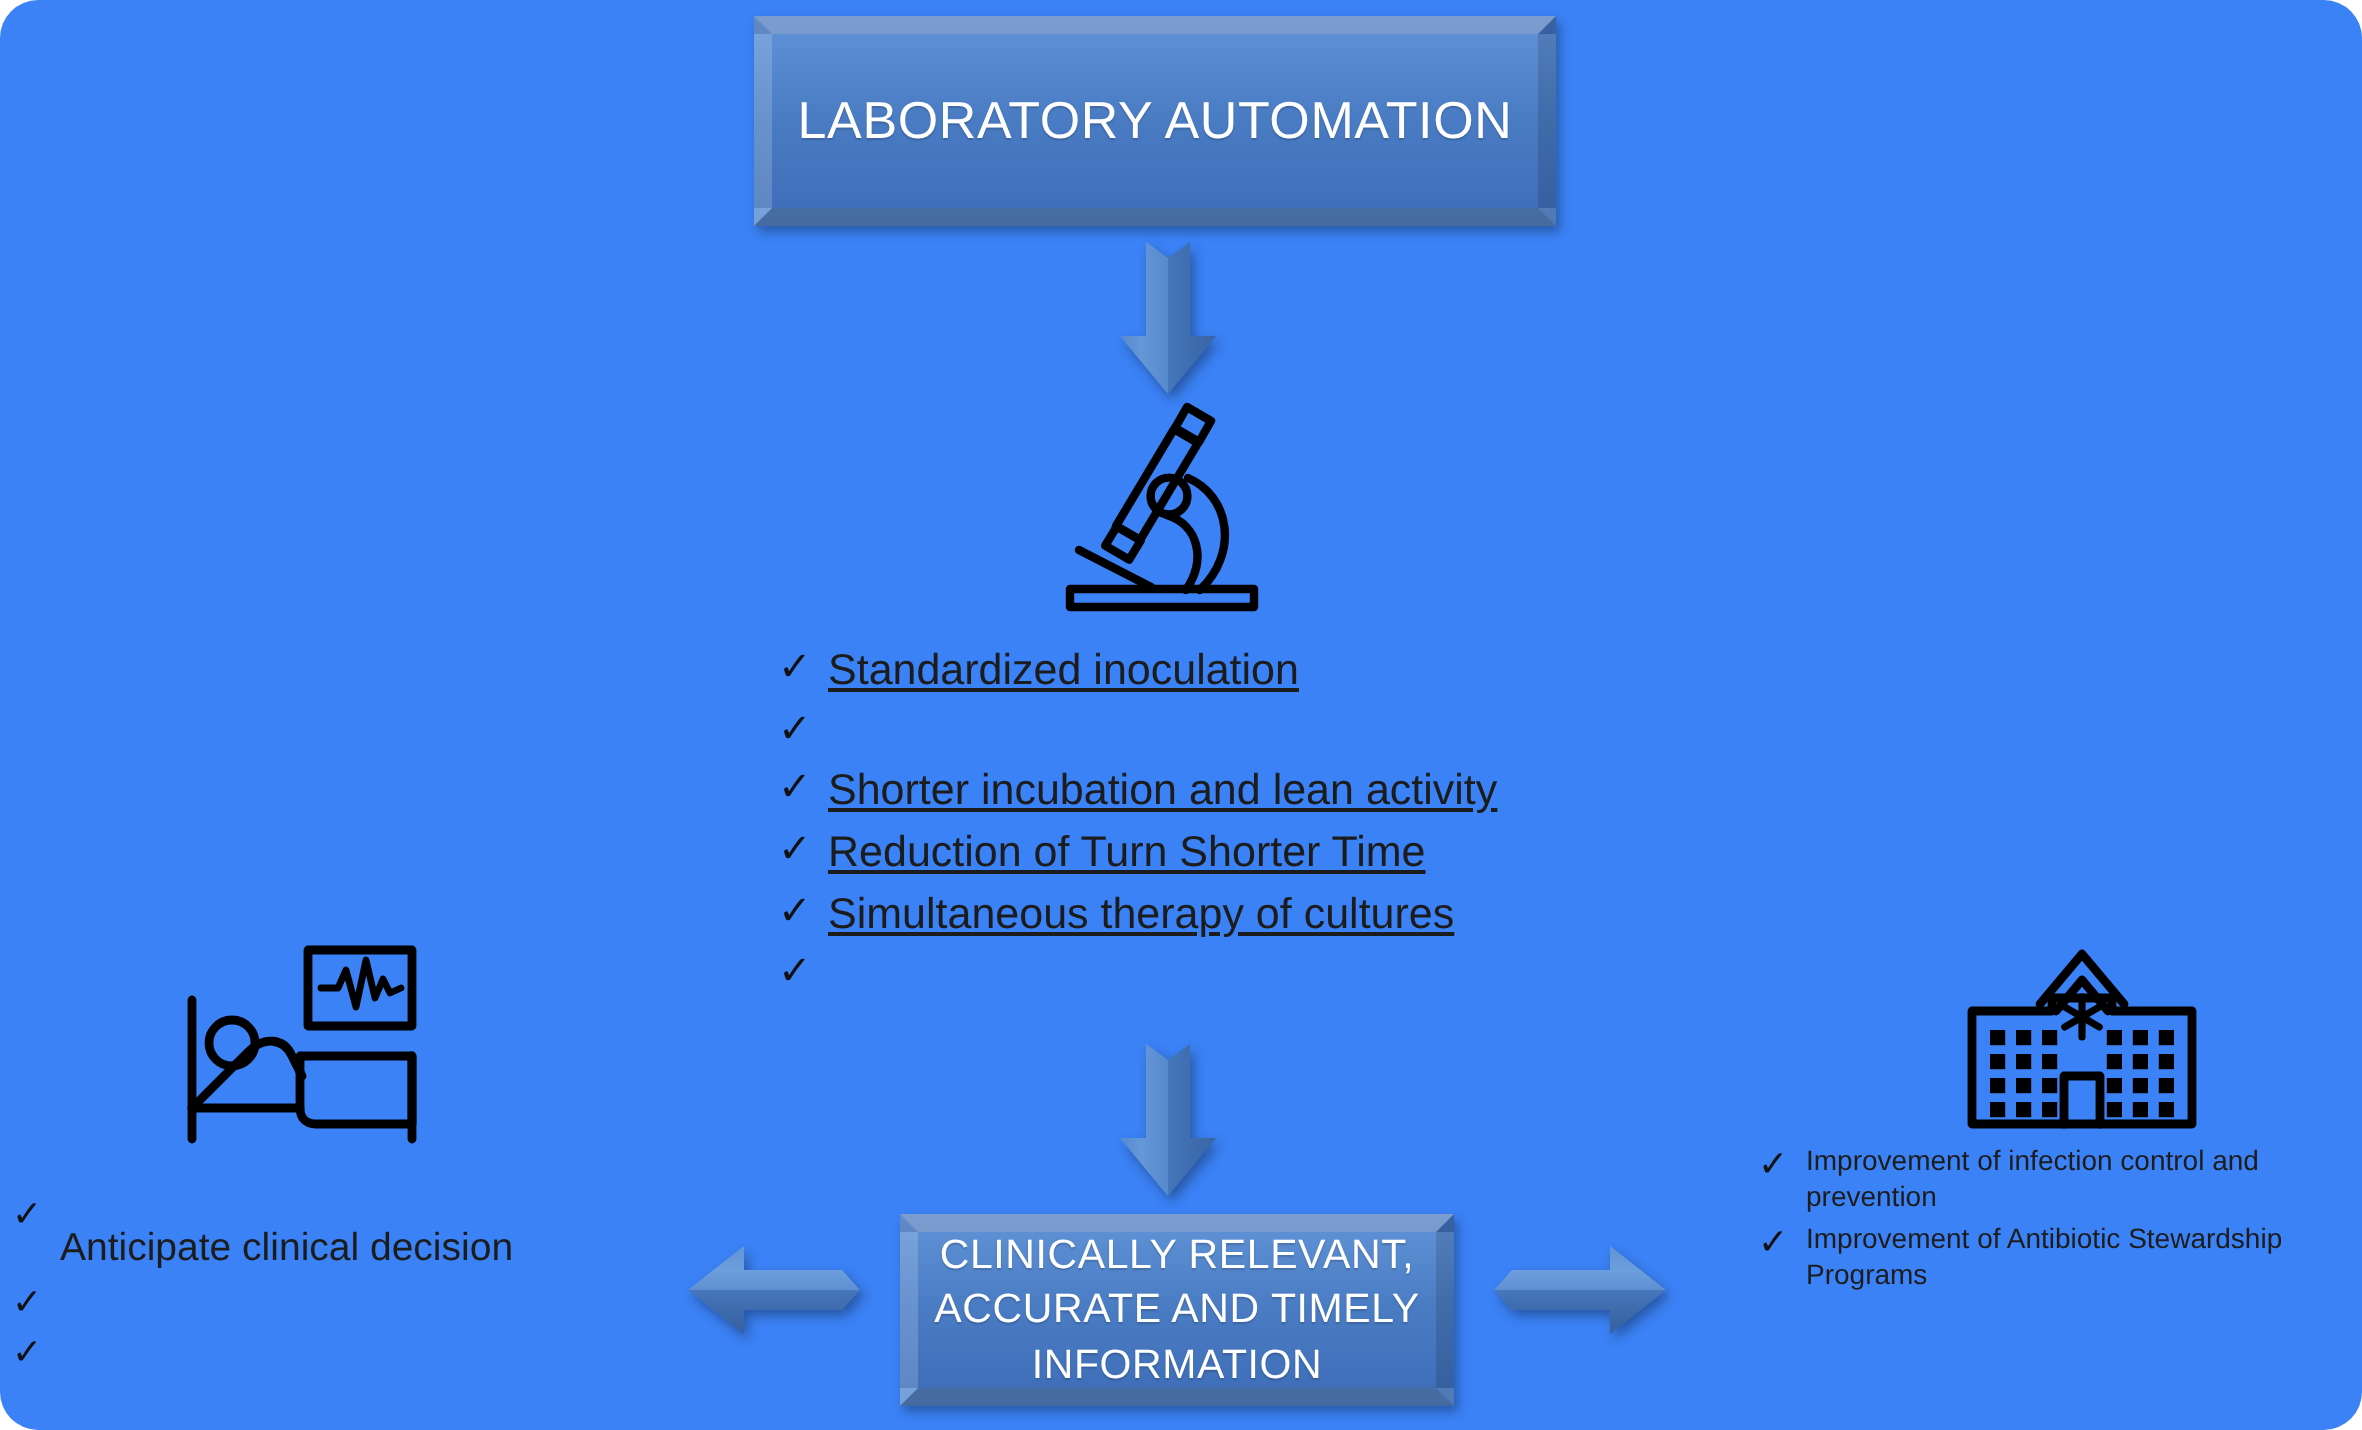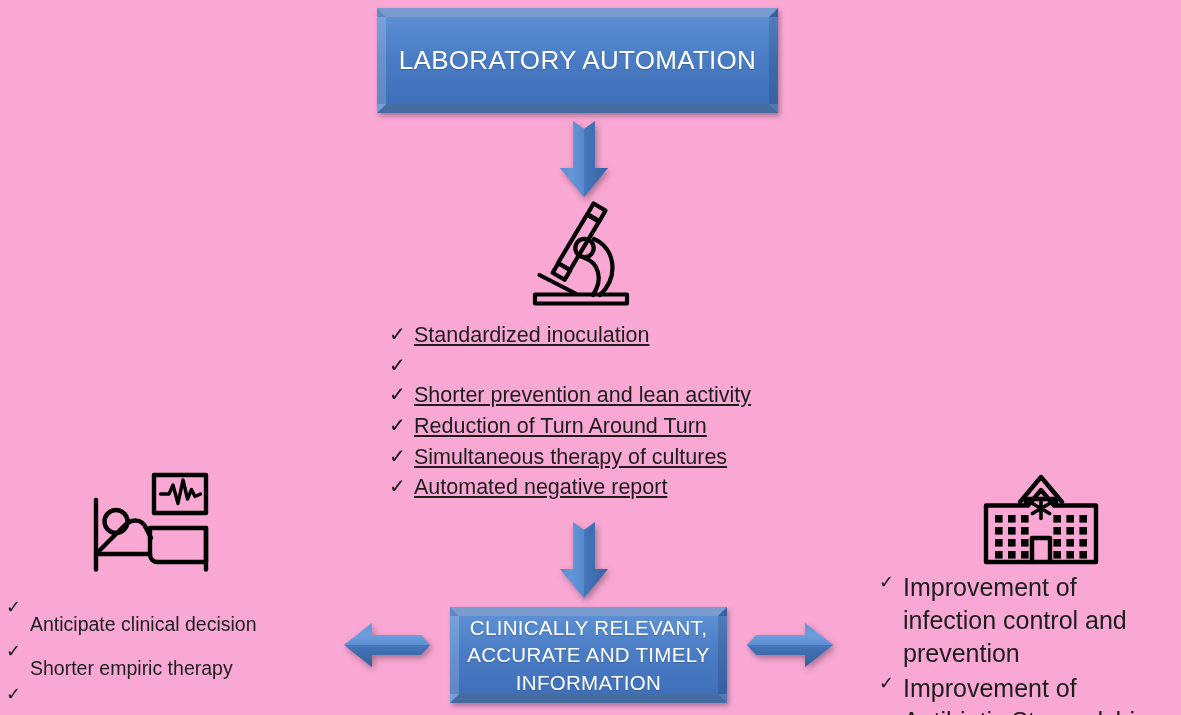--- a/index.html
+++ b/index.html
@@ -9,22 +9,23 @@
     background: #ffffff;
   }
   body {
     font-family: "Liberation Sans", sans-serif;
     color: #1a1a1a;
   }
   #stage {
     position: relative;
     width: 1181px;
     height: 715px;
-    background: #f9a8d4;
+    background: #3b82f6;
     overflow: hidden;
+    border-radius: 19px;
   }
 
   
   .blue-box {
     position: absolute;
     box-sizing: border-box;
     background: linear-gradient(180deg, #5d8fd4 0%, #4a7cc4 48%, #3f6fb8 100%);
     border-top: 9px solid rgba(255,255,255,0.30);
     border-left: 9px solid rgba(255,255,255,0.17);
     border-right: 9px solid rgba(0,0,0,0.13);
@@ -106,21 +107,21 @@
   #list-left .tick { width: 24px; font-size: 18px; }
   #list-left .txt { font-size: 19.5px; margin-top: 16px; }
 
   #list-right {
     left: 879px;
     top: 571px;
     width: 295px;
   }
   #list-right li { margin-bottom: 2px; }
   #list-right .tick { width: 24px; font-size: 18px; }
-  #list-right .txt { font-size: 25px; }
+  #list-right .txt { font-size: 14px; }
 </style>
 </head>
 <body>
 
 <div id="stage">
 
   <div class="blue-box" id="box-top">
     <span class="box-label">LABORATORY AUTOMATION</span>
   </div>
 
@@ -161,33 +162,32 @@
   <ul class="checklist" id="list-center">
     <li>
       <span class="tick">✓</span>
       <span class="txt">Standardized inoculation</span>
     </li>
     <li>
       <span class="tick">✓</span>
     </li>
     <li>
       <span class="tick">✓</span>
-      <span class="txt">Shorter prevention and lean activity</span>
-    </li>
-    <li>
-      <span class="tick">✓</span>
-      <span class="txt">Reduction of Turn Around Turn</span>
+      <span class="txt">Shorter incubation and lean activity</span>
+    </li>
+    <li>
+      <span class="tick">✓</span>
+      <span class="txt">Reduction of Turn Shorter Time</span>
     </li>
     <li>
       <span class="tick">✓</span>
       <span class="txt">Simultaneous therapy of cultures</span>
     </li>
     <li>
       <span class="tick">✓</span>
-      <span class="txt">Automated negative report</span>
     </li>
   </ul>
 
   <svg class="arrow" style="left:556px; top:519px;" width="56" height="82" viewBox="0 0 56 82">
     <defs>
       <linearGradient id="adg2" x1="0" y1="0" x2="1" y2="0">
         <stop offset="0%" stop-color="#4f84cb"></stop>
         <stop offset="22%" stop-color="#6ea0dd"></stop>
         <stop offset="55%" stop-color="#4a7cc4"></stop>
         <stop offset="100%" stop-color="#35609f"></stop>
@@ -255,21 +255,20 @@
     </g>
   </svg>
 
   <ul class="checklist" id="list-left">
     <li>
       <span class="tick">✓</span>
       <span class="txt">Anticipate clinical decision</span>
     </li>
     <li>
       <span class="tick">✓</span>
-      <span class="txt">Shorter empiric therapy</span>
     </li>
     <li>
       <span class="tick">✓</span>
     </li>
   </ul>
 
   <svg class="icon-art" style="left:978px; top:472px;" width="126" height="100" viewBox="0 0 126 100">
     <g fill="none" stroke="#000000" stroke-width="4.4" stroke-linejoin="round" stroke-linecap="round">
 
       <path d="M42.0,30.0 L63.0,5.0 L84.0,30.0"></path>

